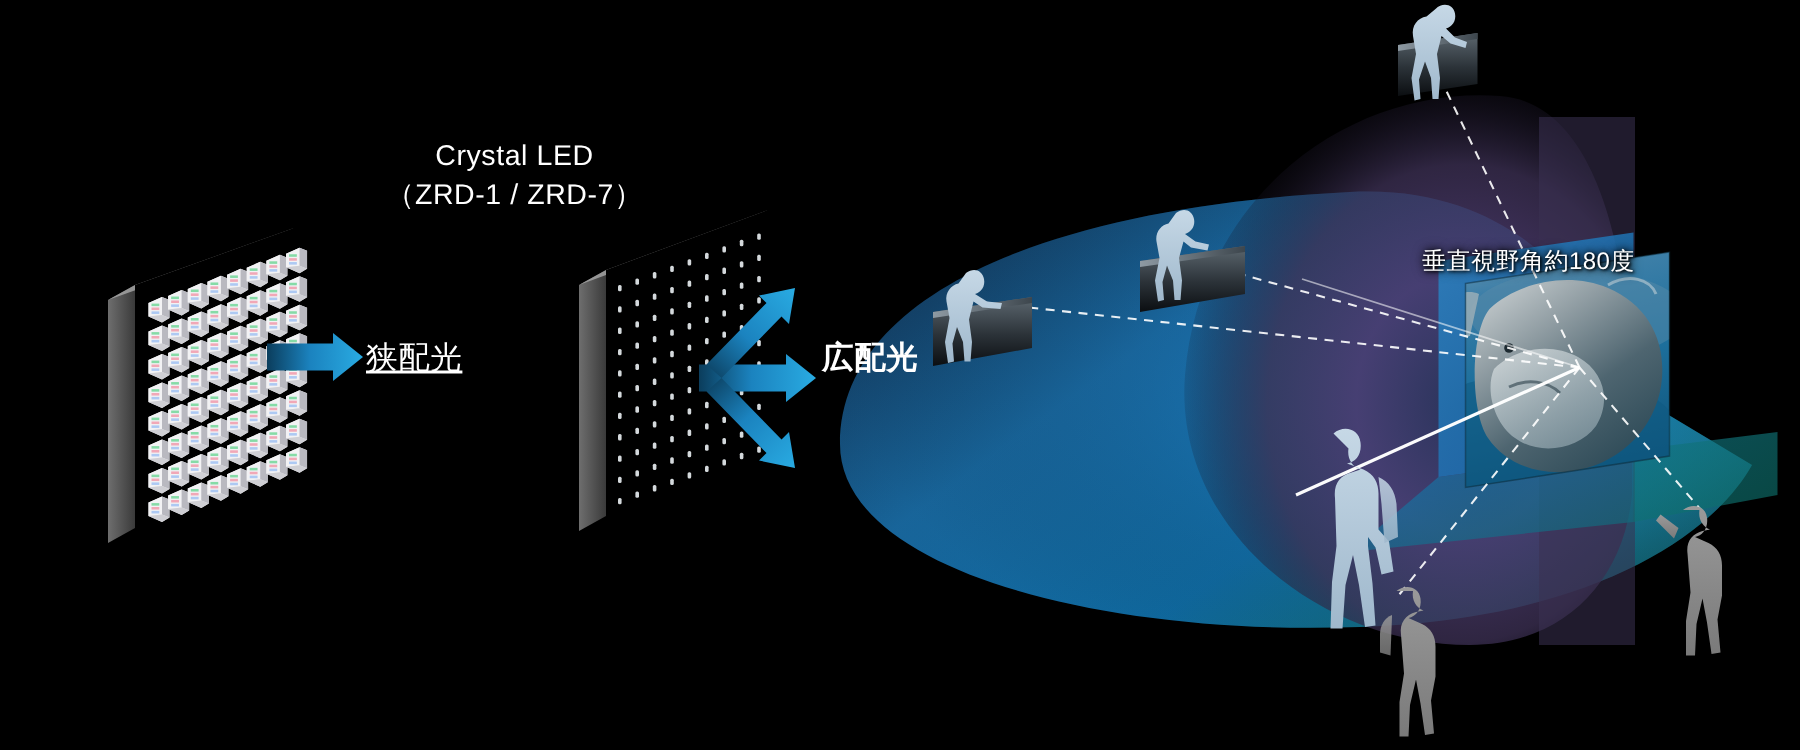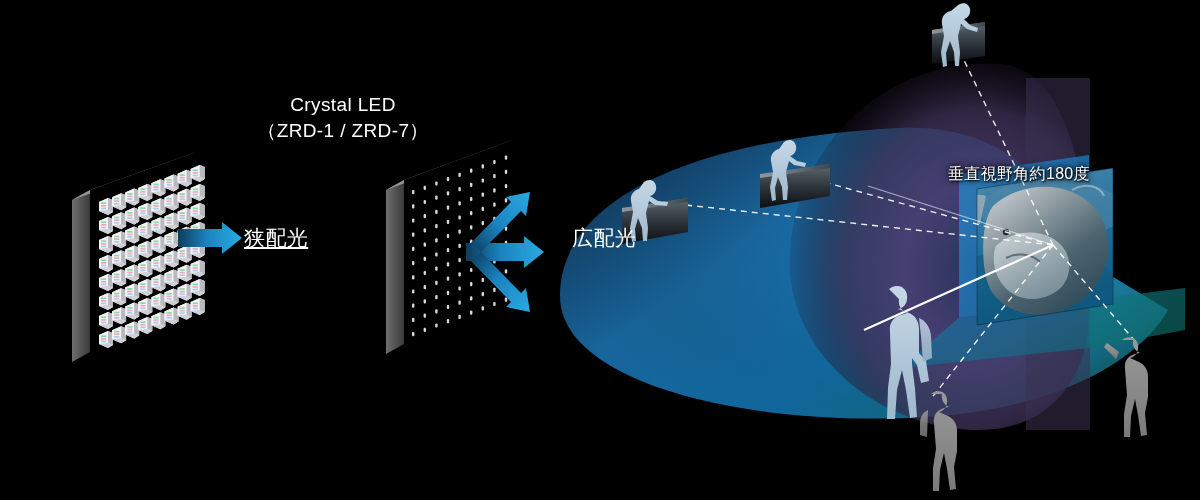--- a/index.html
+++ b/index.html
@@ -10,21 +10,21 @@
     background:#000;color:#fff;
   }
   #stage{position:absolute;left:0;top:0;width:1200px;height:500px;background:#000;overflow:hidden;}
   #stage svg.layer{position:absolute;left:0;top:0;width:1200px;height:500px;overflow:visible;}
 
   .txt{position:absolute;color:#fff;white-space:nowrap;letter-spacing:.02em;}
   .txt-conv{left:18px;top:116px;font-size:21px;}
   .txt-ct{left:248px;top:92px;font-size:19px;line-height:26px;text-align:center;width:190px;}
   .txt-ct div{display:block;}
   .txt-narrow{left:244px;top:224px;font-size:21px;text-decoration:underline;}
-  .txt-wide{left:572px;top:224px;font-size:21px;}
+  .txt-wide{left:548px;top:224px;font-size:21px;font-weight:bold;}
   .txt-vert{left:948px;top:124px;font-size:16px;text-shadow:0 0 4px #000,0 0 8px #000,1px 1px 2px #000;margin-top:40px;}
   .txt-horz{left:690px;top:333px;font-size:19px;text-shadow:0 0 4px #000,0 0 8px #000,1px 1px 2px #000;}
 </style>
 </head>
 <body>
 
 <div id="stage">
 
   <svg class="layer" viewBox="0 0 1200 500">
     <defs>

